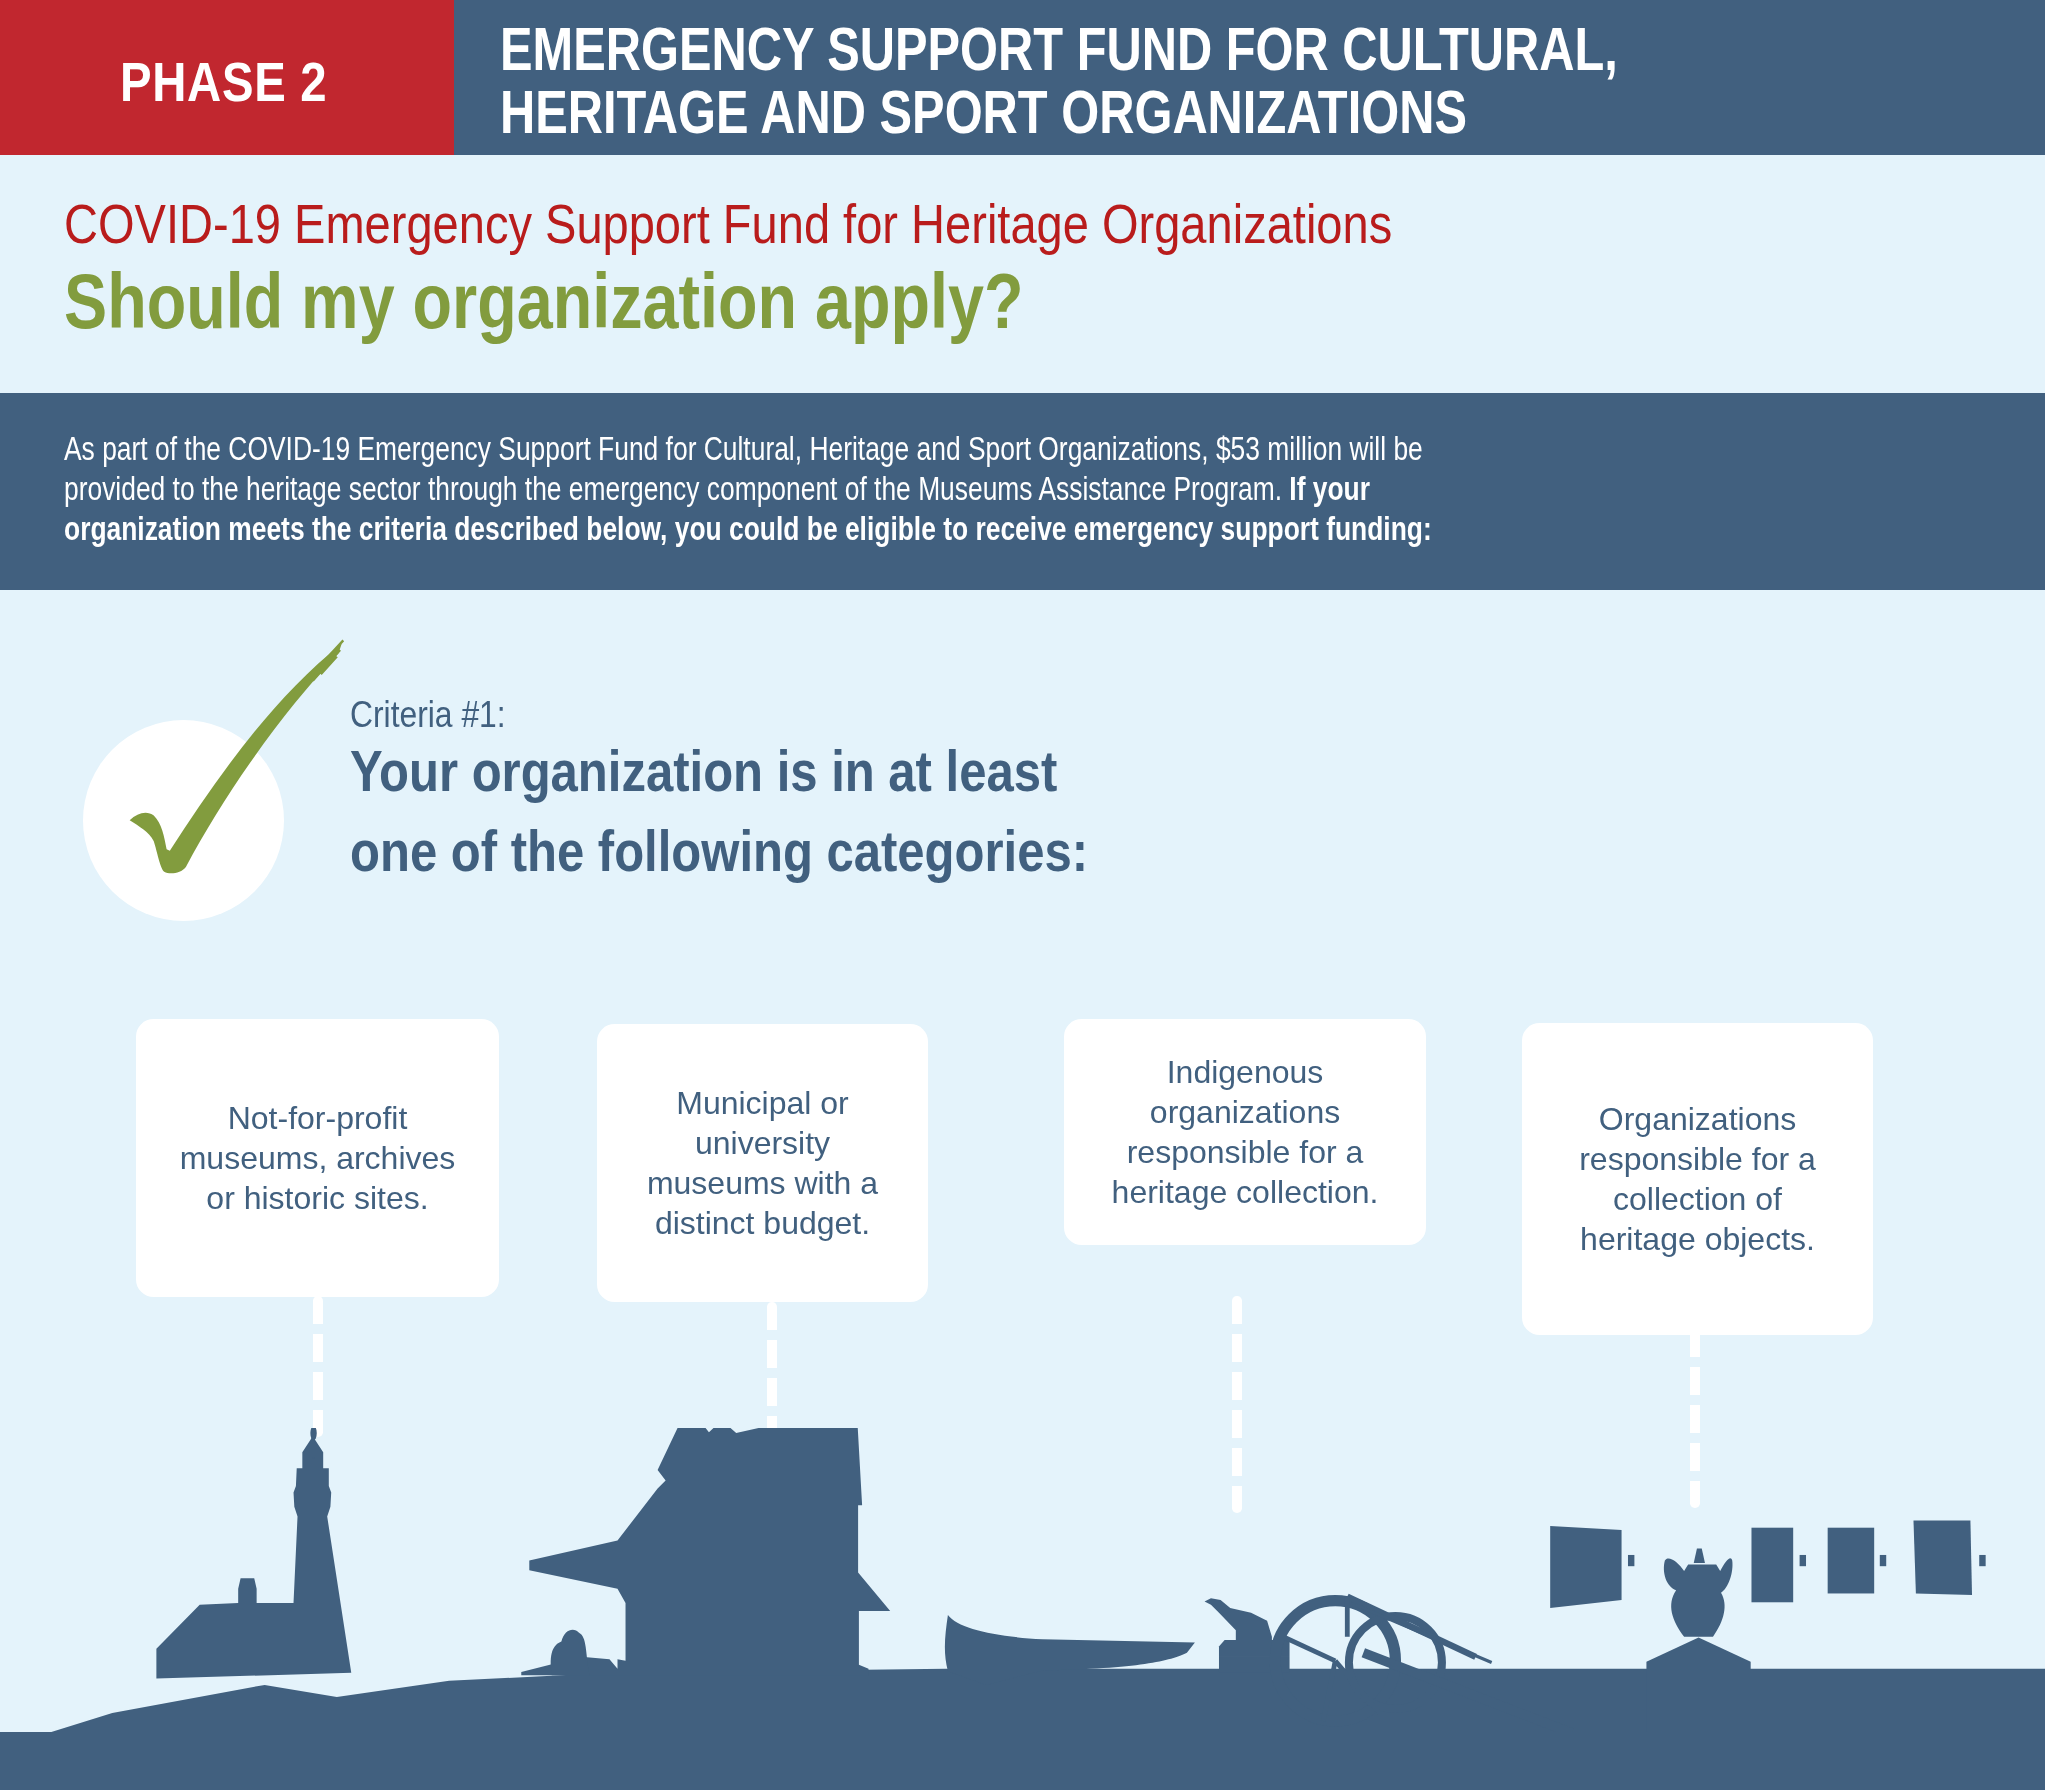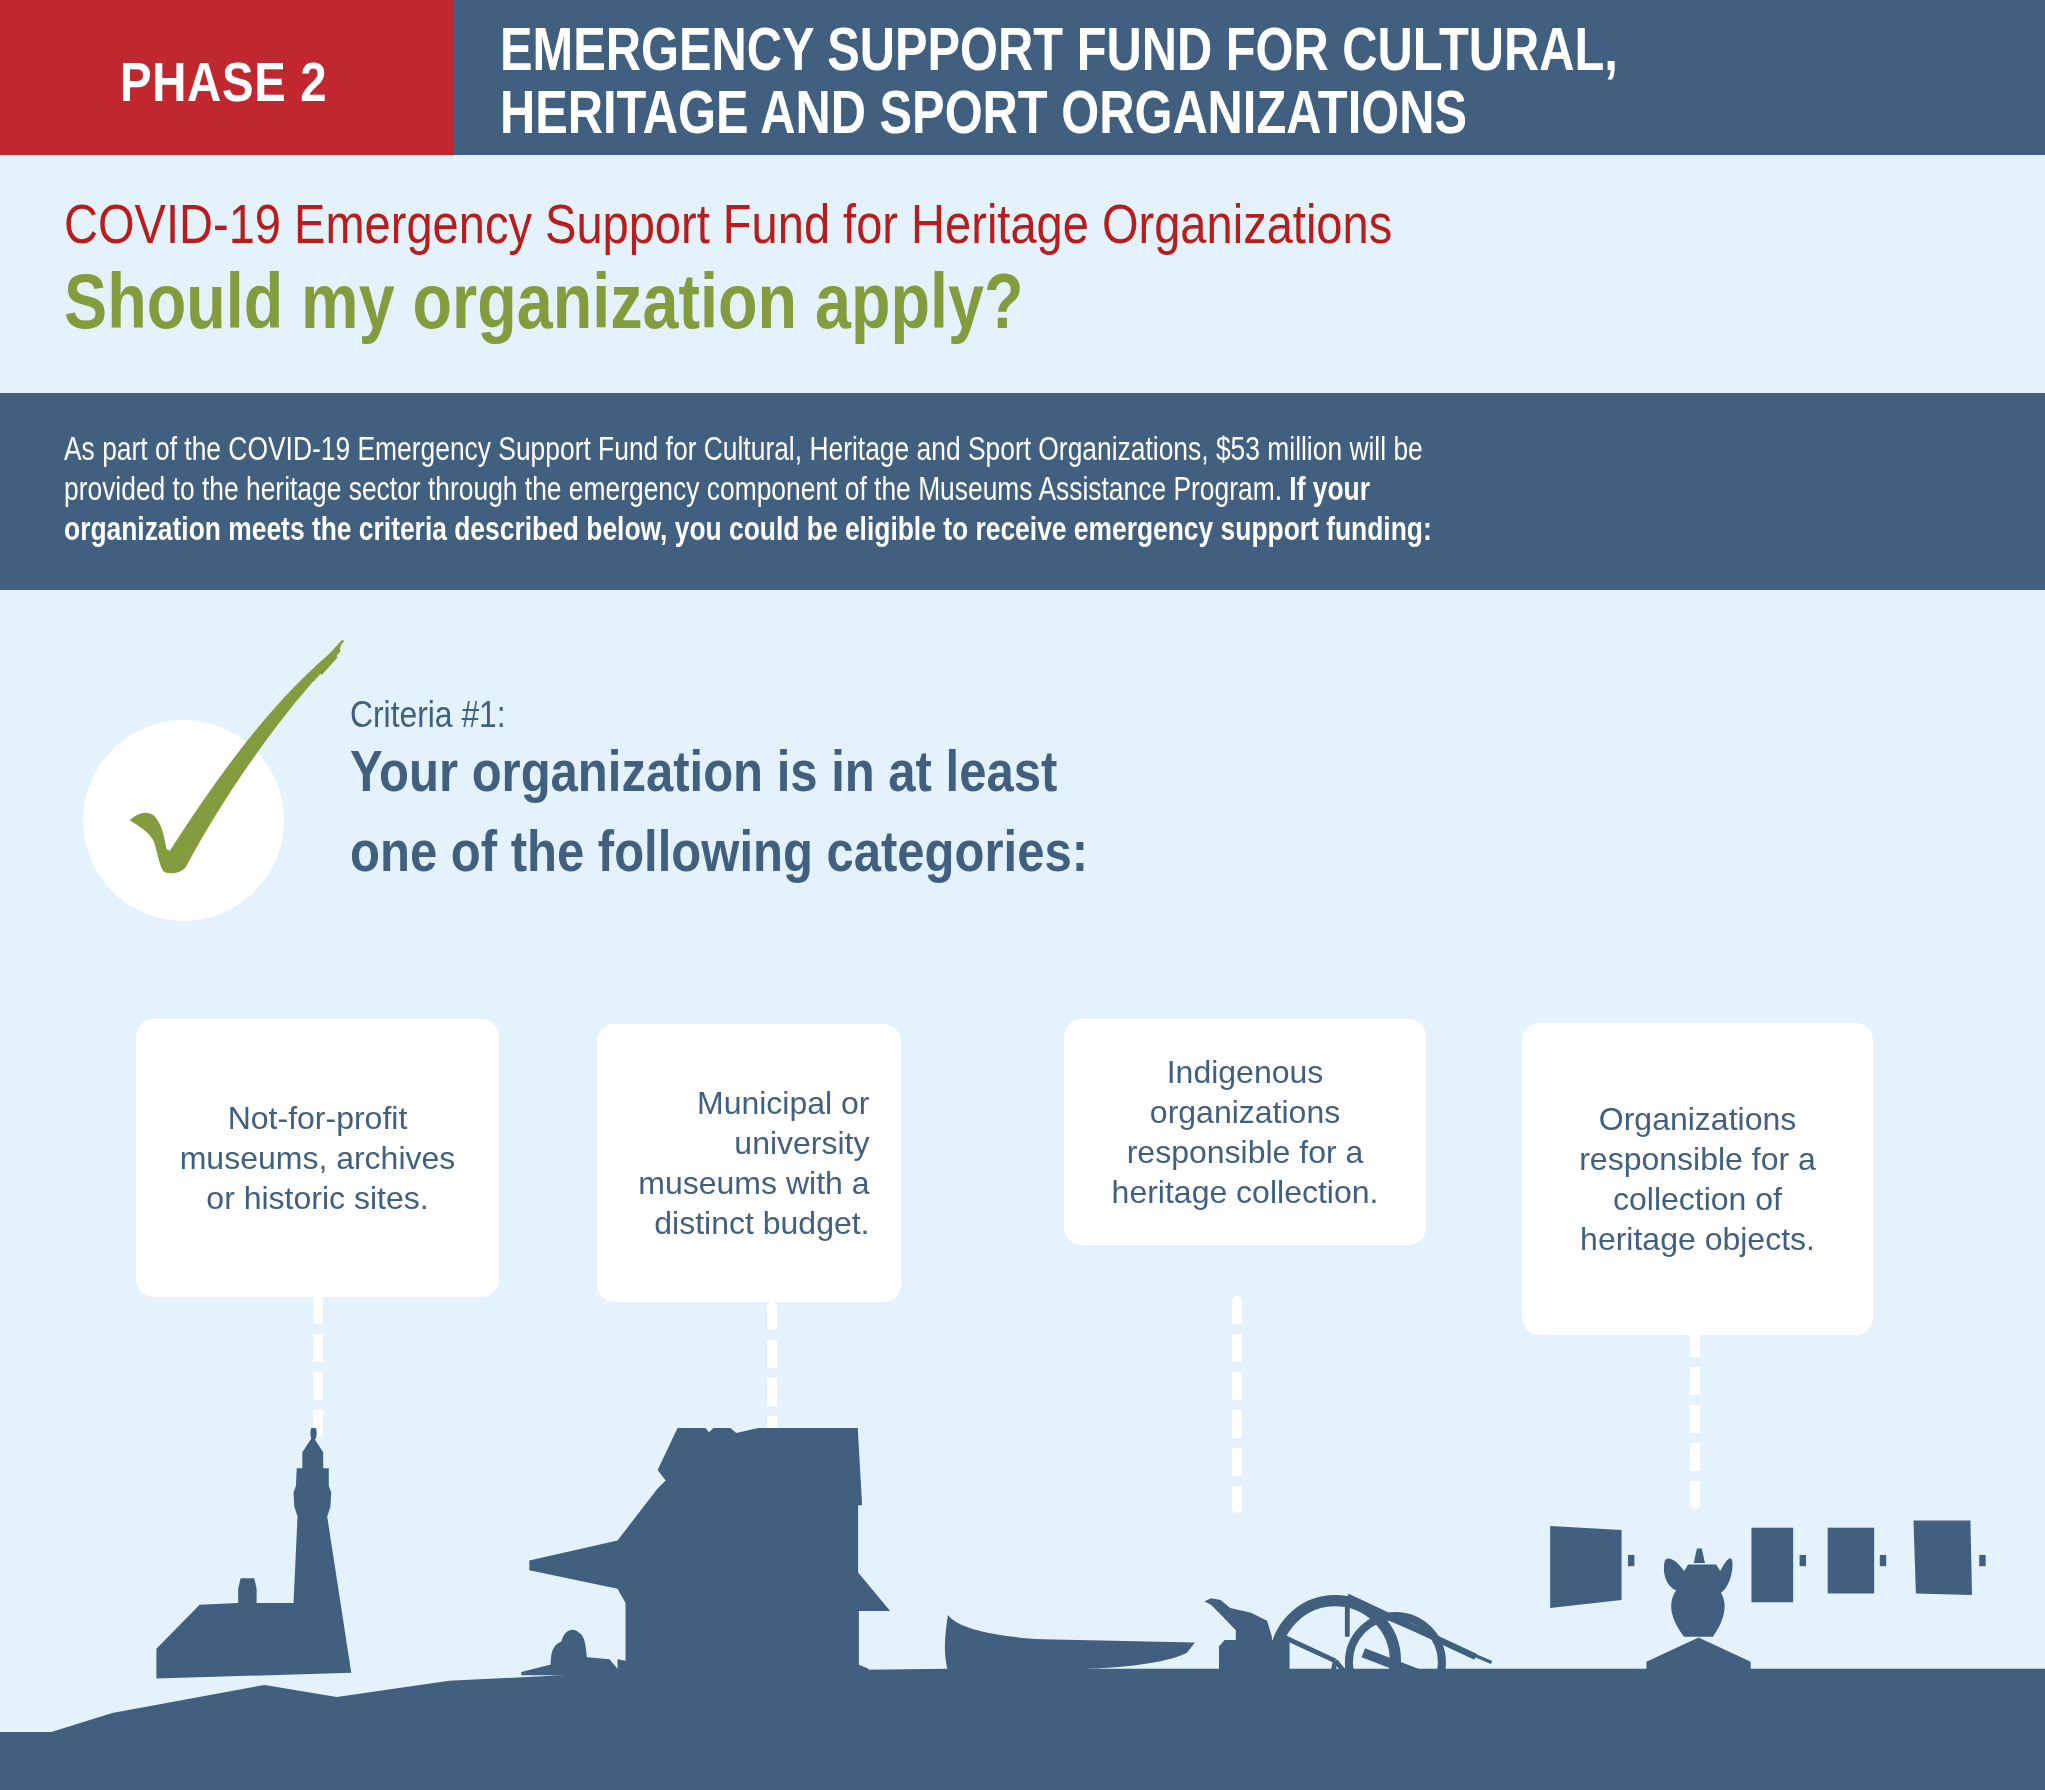--- a/index.html
+++ b/index.html
@@ -76,21 +76,21 @@
   <span class="cond" style="transform:scaleX(0.86)">Criteria #1:</span>
 </div>
 <div id="criteria-heading" class="abs">
   <span class="cond" style="transform:scaleX(0.86)">Your organization is in at least</span><br>
   <span class="cond" style="transform:scaleX(0.86)">one of the following categories:</span>
 </div>
 
 <div class="abs card" style="left:136px; top:1019px; width:363px; height:278px;">
   <div class="card-text" style="width:289px;">Not-for-profit museums, archives or historic sites.</div>
 </div>
-<div class="abs card" style="left:597px; top:1024px; width:304px; height:278px;text-align:right;">
+<div class="abs card" style="left:597px; top:1024px; width:331px; height:278px;">
   <div class="card-text" style="width:241px;">Municipal or university museums with a distinct budget.</div>
 </div>
 <div class="abs card" style="left:1064px; top:1019px; width:362px; height:226px;">
   <div class="card-text" style="width:305px;">Indigenous organizations responsible for a heritage collection.</div>
 </div>
 <div class="abs card" style="left:1522px; top:1023px; width:351px; height:312px;">
   <div class="card-text" style="width:273px;">Organizations responsible for a collection of heritage objects.</div>
 </div>
 
 <div class="abs dash" style="left:313px; top:1296px; height:141px;"></div>

